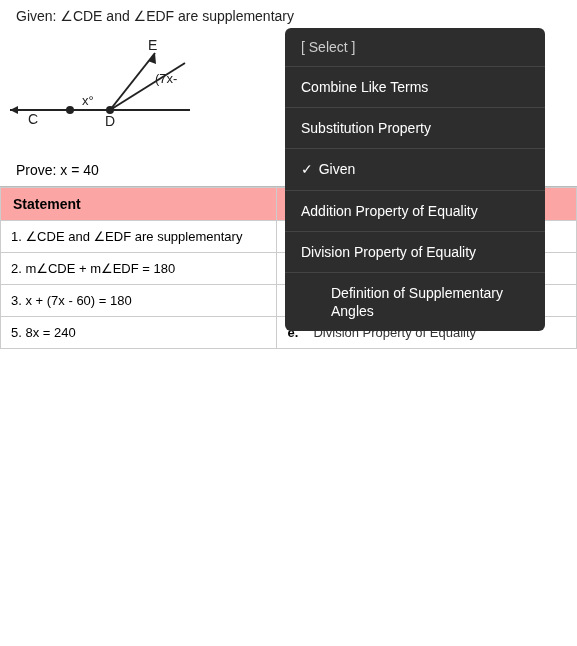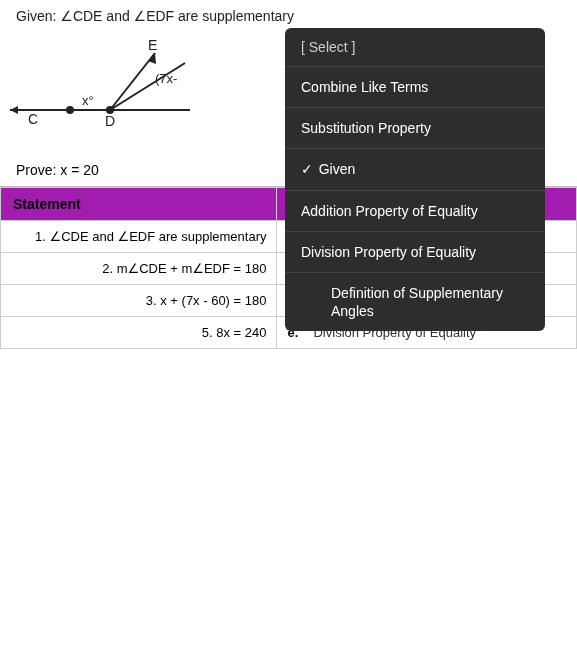--- a/index.html
+++ b/index.html
@@ -70,38 +70,37 @@
     }
 
     
     .proof-table {
       width: calc(100% - 0px);
       border-collapse: collapse;
       margin: 0;
     }
 
     .proof-table th {
-      background: #a21caf;
+      background: #fca5a5;
       padding: 8px 12px;
       text-align: left;
       font-weight: 600;
       font-size: 14px;
       border: 1px solid #ccc;
     }
 
     .proof-table td {
       border: 1px solid #ccc;
       padding: 8px 10px;
       font-size: 13px;
       vertical-align: middle;
     }
 
     .stmt-col {
       width: 48%;
-      text-align: right;
     }
 
     .reason-col {
       width: 52%;
     }
 
     .reason-label {
       display: inline-block;
       min-width: 18px;
       font-weight: bold;
@@ -183,21 +182,21 @@
       <div class="dropdown-item">Combine Like Terms</div>
       <div class="dropdown-item">Substitution Property</div>
       <div class="dropdown-item given-item">Given</div>
       <div class="dropdown-item">Addition Property of Equality</div>
       <div class="dropdown-item">Division Property of Equality</div>
       <div class="dropdown-item">Definition of Supplementary<br>Angles</div>
     </div>
   </div>
 
   <div class="given-prove-block" style="padding-top:4px; padding-bottom:8px;">
-    <span>Prove: x = 20</span>
+    <span>Prove: x = 40</span>
   </div>
 
   <div class="table-wrapper">
     <table class="proof-table">
       <thead>
         <tr>
           <th class="stmt-col">Statement</th>
           <th class="reason-col">Reason</th>
         </tr>
       </thead>

